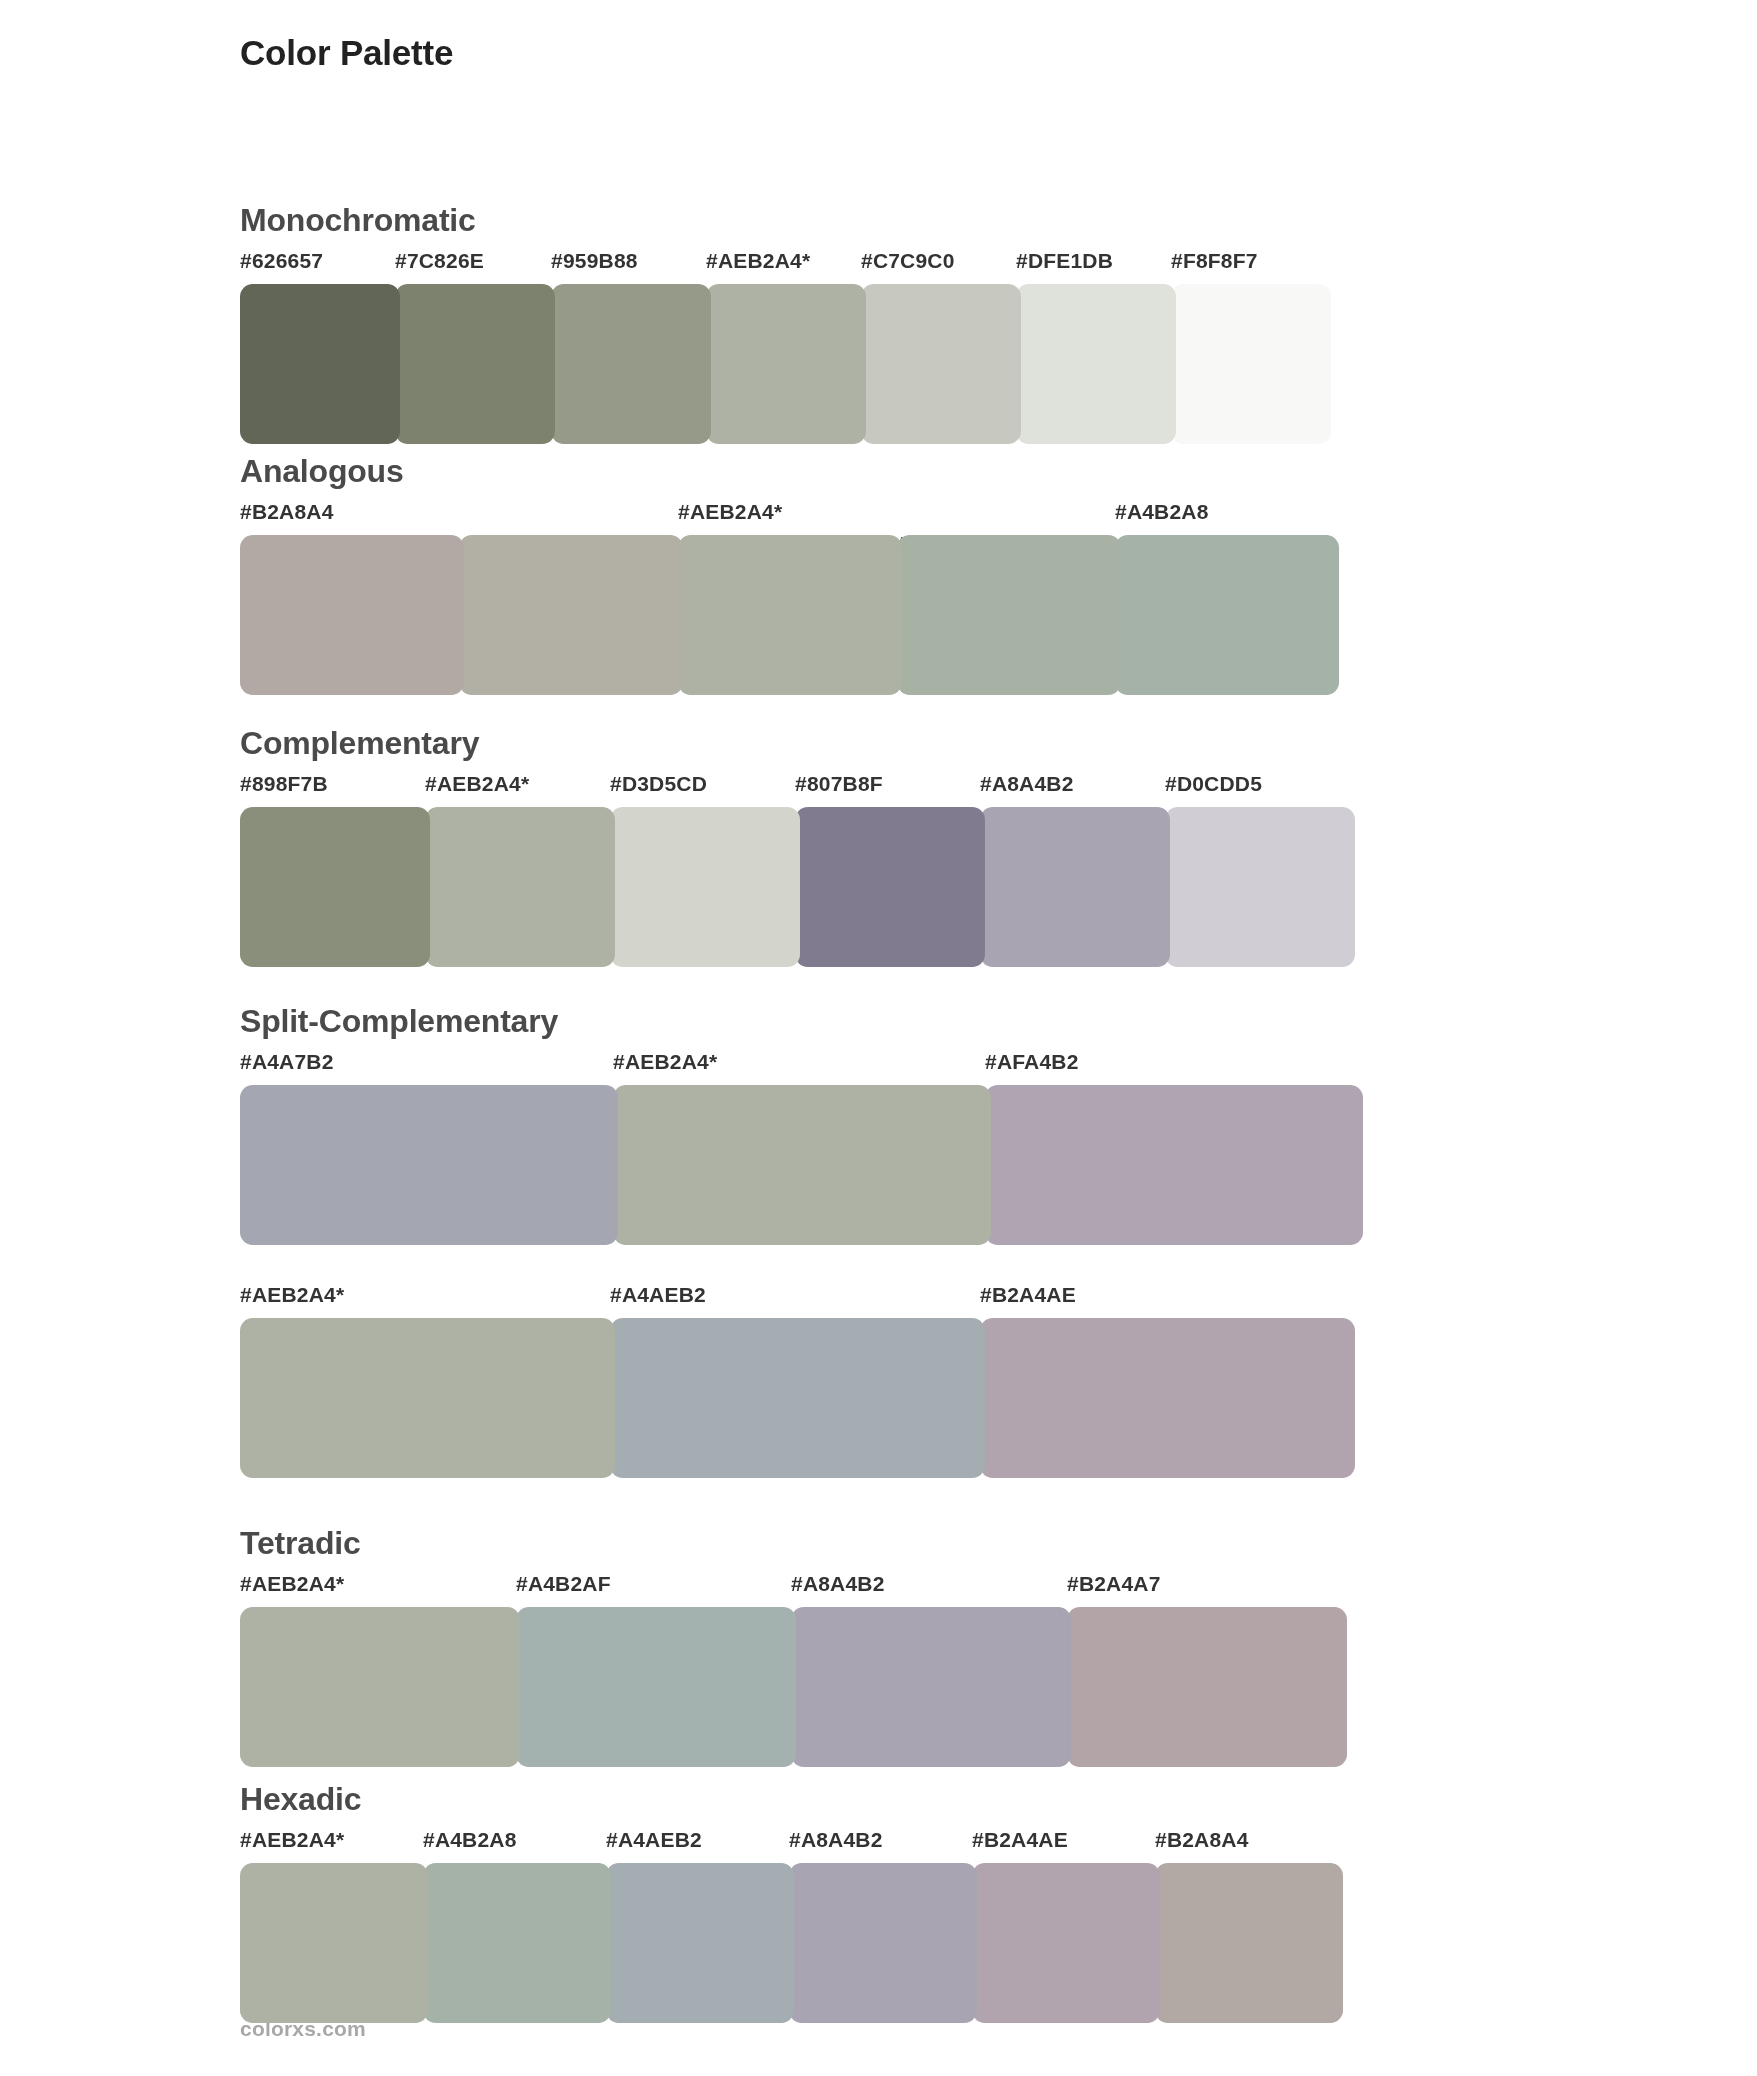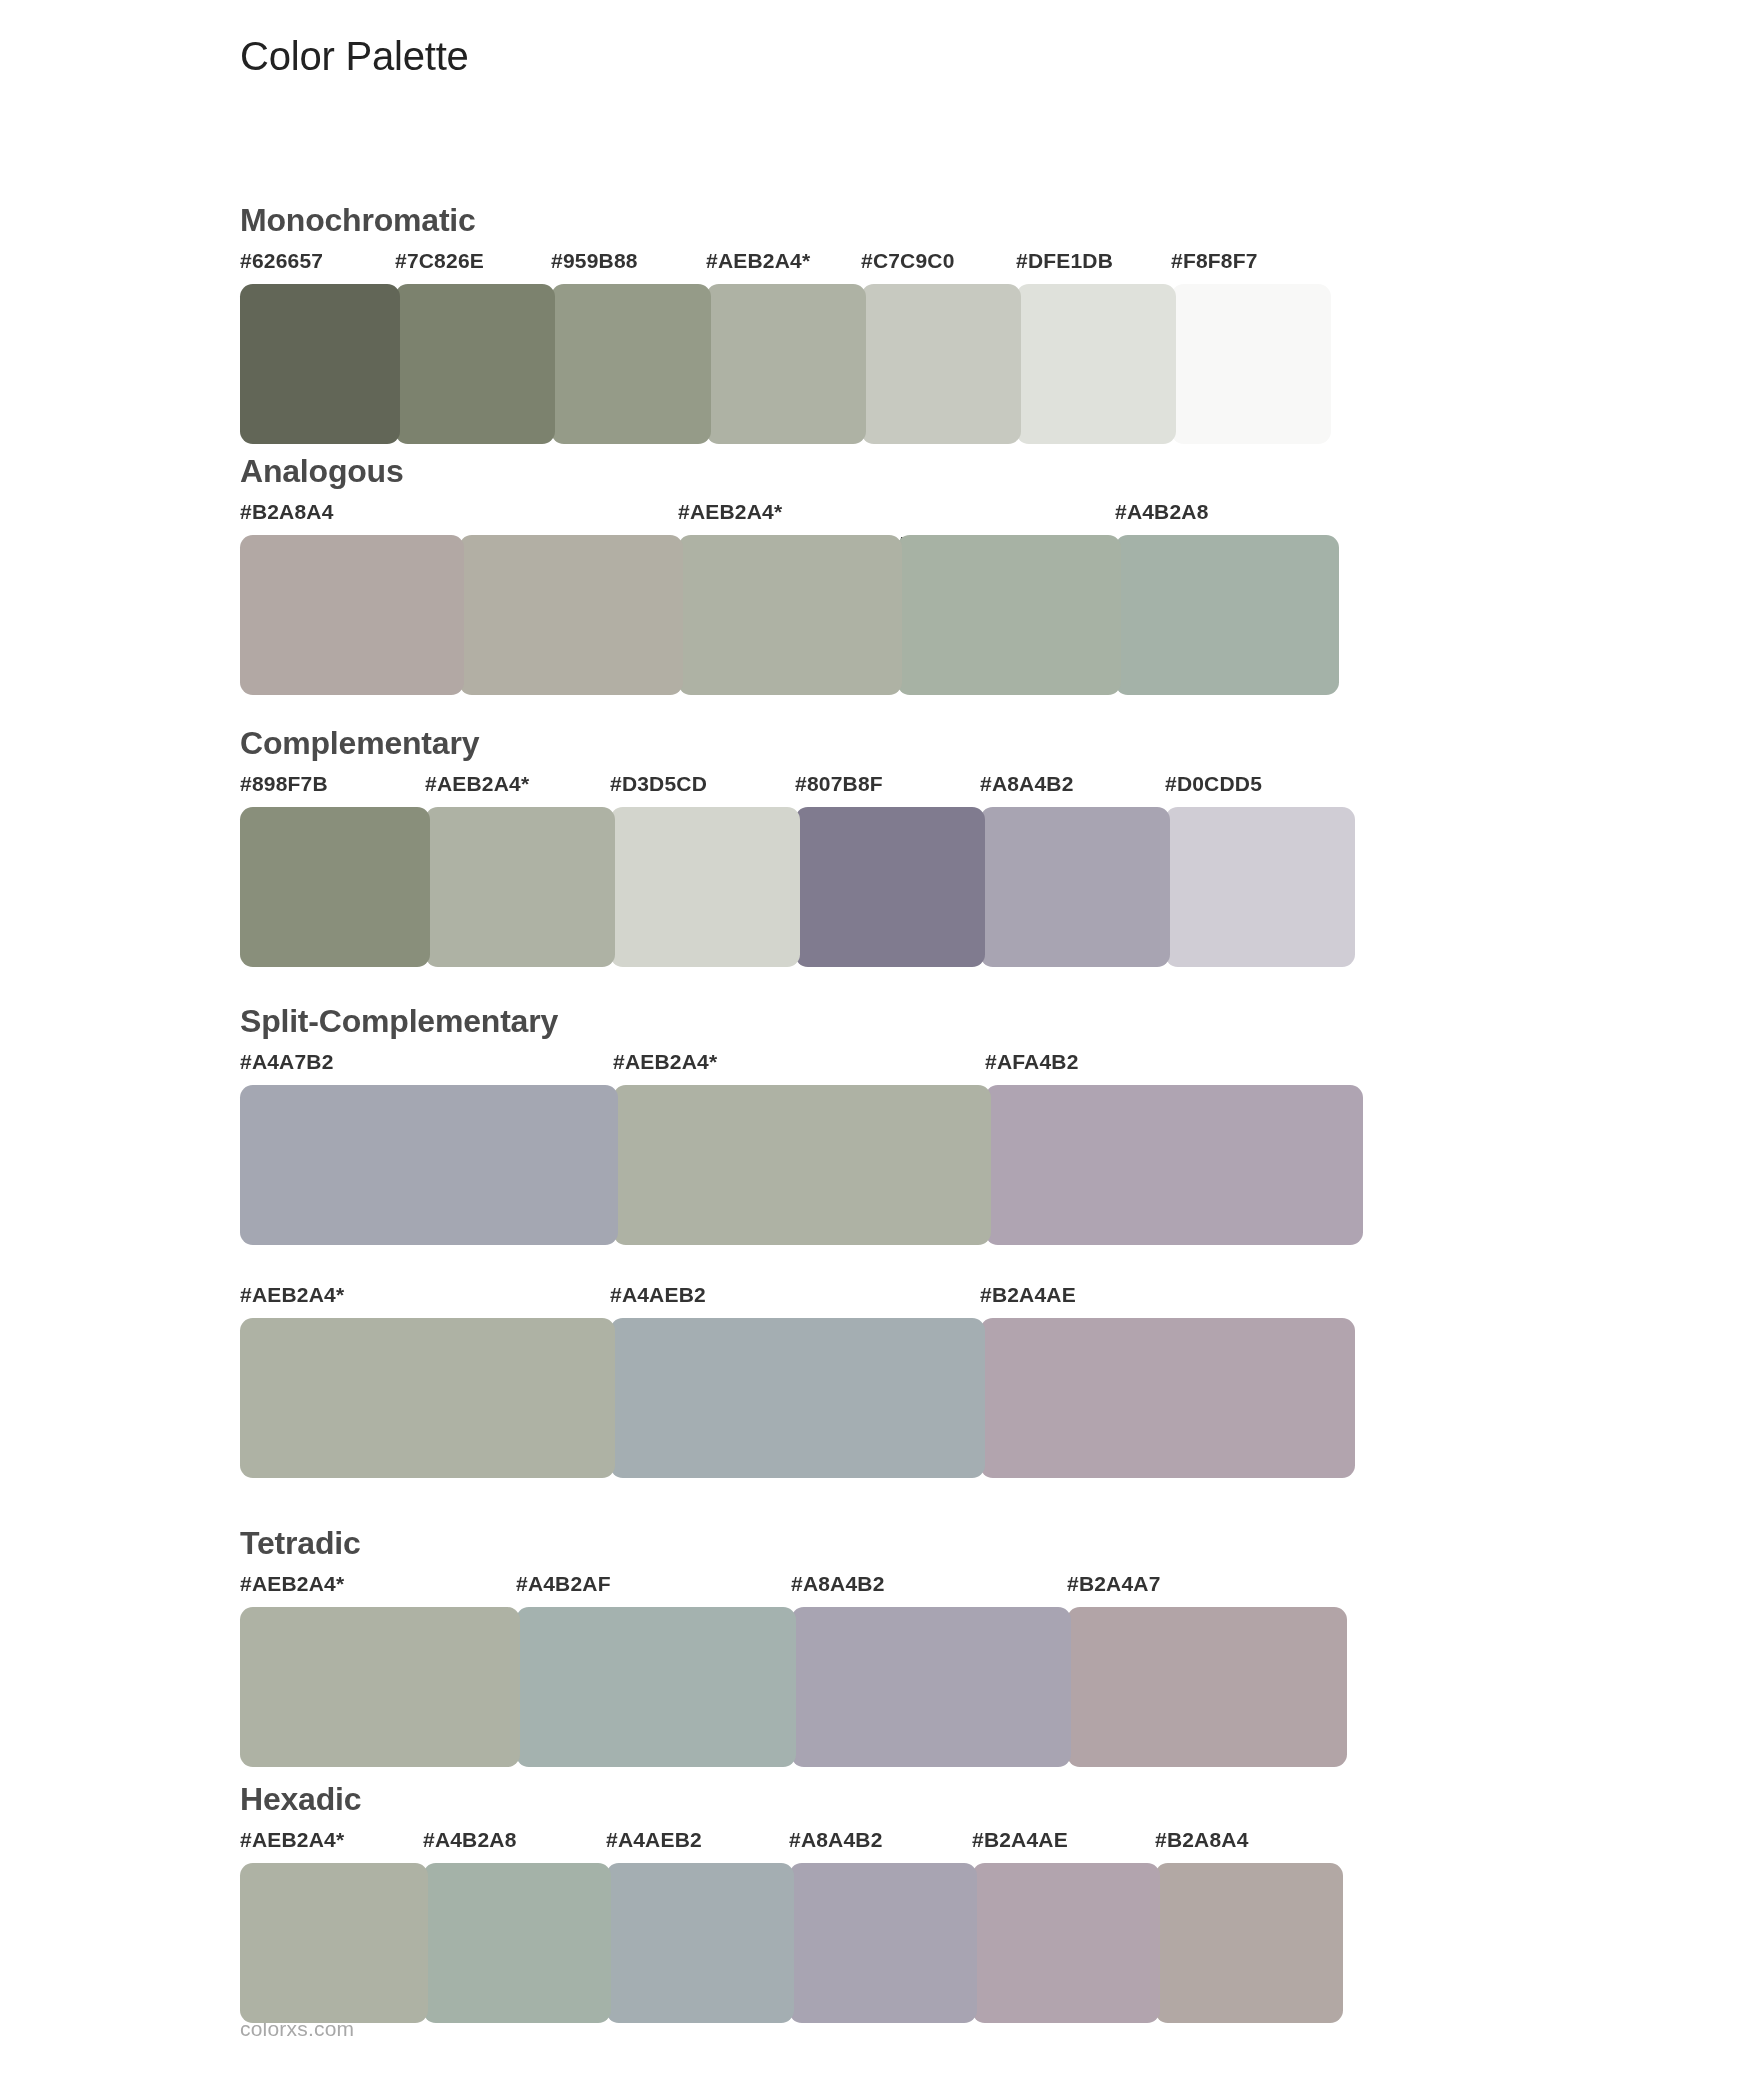--- a/index.html
+++ b/index.html
@@ -37,22 +37,22 @@
     font-size: 48px;
     font-weight: 700;
     color: #222222;
     letter-spacing: -0.4px;
     line-height: 1.12;
     margin: 0;
     padding: 0;
     white-space: nowrap;
   }
   .page-subtitle {
-    font-size: 40px;
-    font-weight: 400;
+    font-size: 35px;
+    font-weight: 700;
     color: #222222;
     letter-spacing: -0.2px;
     line-height: 1.2;
     margin: 0;
     padding: 0;
     margin-top: 16px;
     white-space: nowrap;
   }
 
   
@@ -96,21 +96,21 @@
     height: 160px;
     border-radius: 12.8px;
   }
 
   
   .footer {
     position: absolute;
     left: 240px;
     top: 2017px;
     font-size: 21px;
-    font-weight: 400;
+    font-weight: 700;
     color: #a8a8a8;
     letter-spacing: 0.2px;
     white-space: nowrap;
   }
 </style>
 </head>
 <body>
 
 <div class="page">
 

